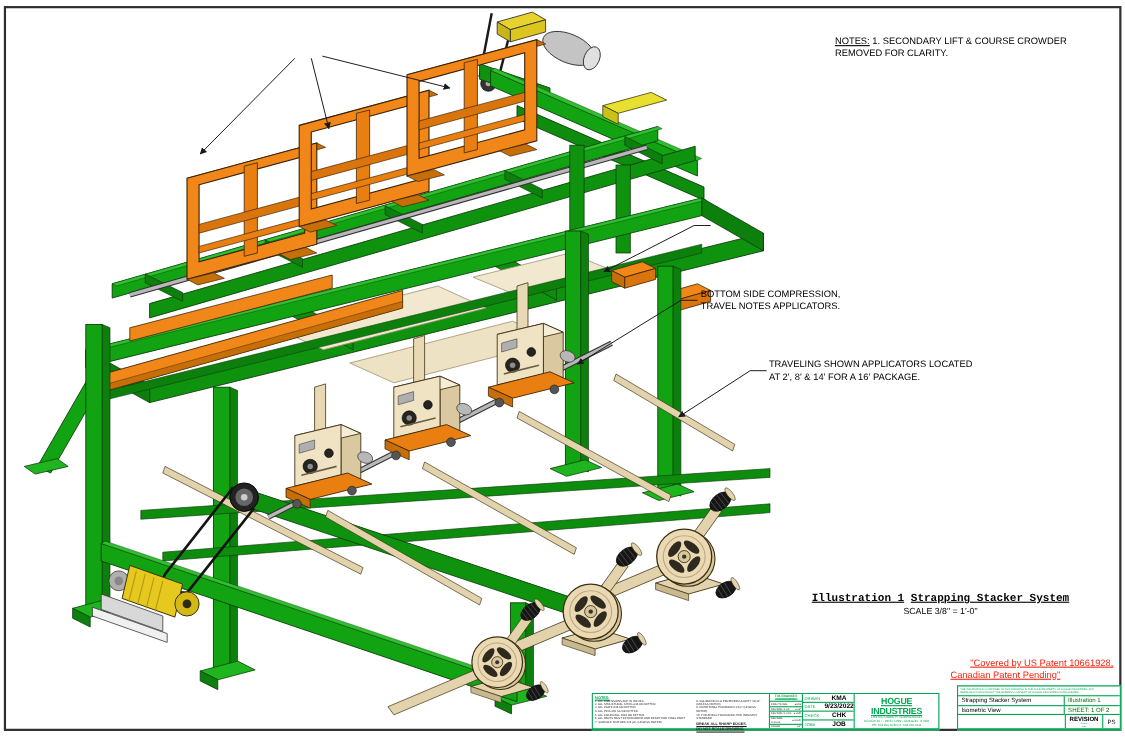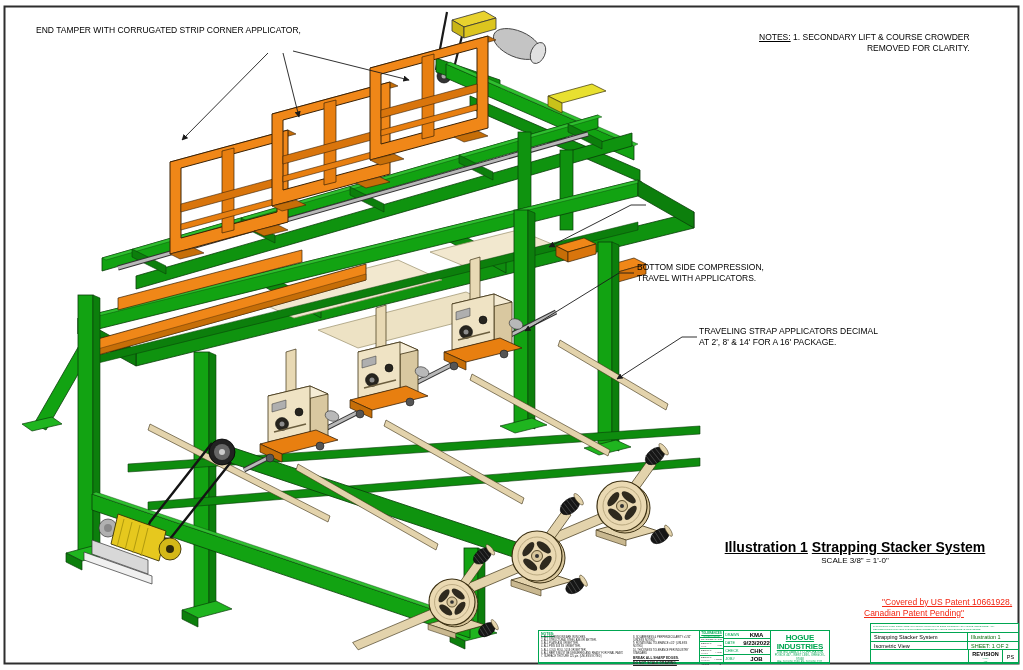--- a/index.html
+++ b/index.html
@@ -3,28 +3,28 @@
 <meta charset="utf-8">
 <style>
   html,body{margin:0;padding:0;background:#888;}
   .sheet{position:relative;width:1023px;height:670px;background:#fff;overflow:hidden;
          font-family:"Liberation Sans",sans-serif;color:#000;}
   .machine-svg{position:absolute;left:0;top:0;width:1023px;height:670px;}
   .ann{position:absolute;font-size:8.5px;line-height:1.32;letter-spacing:0;white-space:nowrap;}
   .ann div{white-space:nowrap;}
   .u{text-decoration:underline;}
   .title-wrap{position:absolute;left:690px;top:539px;width:330px;text-align:center;}
-  .title-main{font-size:14px;font-weight:bold;}
+  .title-main{font-size:10px;font-weight:bold;font-family:Liberation Mono, monospace;}
   .title-main span{text-decoration:underline;}
   .title-sub{font-size:8px;margin-top:1px;}
   .patent{position:absolute;left:864px;top:597px;font-size:8.5px;color:#F22613;line-height:1.25;}
   .patent div{text-decoration:underline;white-space:nowrap;}
   .patent .p1{margin-left:18px;}
   
-  .tb-left{position:absolute;left:538px;top:630px;width:292px;height:34px;
+  .tb-left{position:absolute;left:538px;top:630px;width:316px;height:34px;
            border:1px solid #00A651;border-bottom-width:2px;display:flex;box-sizing:border-box;background:#fff;}
   .tb-right{position:absolute;left:870px;top:623px;width:149px;height:41px;
            border:1px solid #00A651;border-bottom-width:2px;box-sizing:border-box;background:#fff;display:flex;flex-direction:column;}
   .tb-sec{box-sizing:border-box;height:100%;}
   .tb-notes{width:162px;padding:1px 2px;position:relative;}
   .tb-notes .lbl{font-size:3.5px;color:#00A651;font-weight:bold;text-decoration:underline;}
   .tb-notes .cols{display:flex;}
   .tb-notes .c1{width:92px;font-size:2.6px;line-height:1.22;color:#222;}
   .tb-notes .c2{width:64px;font-size:2.6px;line-height:1.22;color:#222;}
   .tb-notes .emph{font-size:3.4px;font-weight:bold;text-decoration:underline;margin-top:1px;}
@@ -267,36 +267,35 @@
       <path d="M293,51 L409,80" marker-end="url(#arr)"></path>
       <path d="M646,205 L631,205 L549,247" marker-end="url(#arr)"></path>
       <path d="M634,273 L619,273 L525,331" marker-end="url(#arr)"></path>
       <path d="M697,337 L682,337 L617,379" marker-end="url(#arr)"></path>
     </g>
 
     <rect x="4.5" y="6.5" width="1014" height="657" fill="none" stroke="#2E2E2E" stroke-width="2"></rect>
   </svg>
 
   <div class="ann" style="left:36px;top:25px;width:251px;text-align:right;">
-    <div>END TAMPER WITH CORRUGATED STRIP CORNER APPLICATOR,</div>
   </div>
 
   <div class="ann" style="left:759px;top:32px;">
     <div><span class="u">NOTES:</span>&nbsp;<span>1. SECONDARY LIFT &amp; COURSE CROWDER</span></div>
-    <div style="text-align:right;">REMOVED FOR CLARITY.</div>
+    <div style="">REMOVED FOR CLARITY.</div>
   </div>
 
 
   <div class="ann" style="left:637px;top:262px;">
     <div>BOTTOM SIDE COMPRESSION,</div>
-    <div>TRAVEL WITH APPLICATORS.</div>
+    <div>TRAVEL NOTES APPLICATORS.</div>
   </div>
 
   <div class="ann" style="left:699px;top:326px;">
-    <div>TRAVELING STRAP APPLICATORS DECIMAL</div>
+    <div>TRAVELING SHOWN APPLICATORS LOCATED</div>
     <div>AT 2', 8' &amp; 14' FOR A 16' PACKAGE.</div>
   </div>
 
   <div class="title-wrap">
     <div class="title-main">
       <span>Illustration 1</span>&nbsp;<span>Strapping Stacker System</span>
     </div>
     <div class="title-sub">SCALE 3/8" = 1'-0"</div>
   </div>
 

